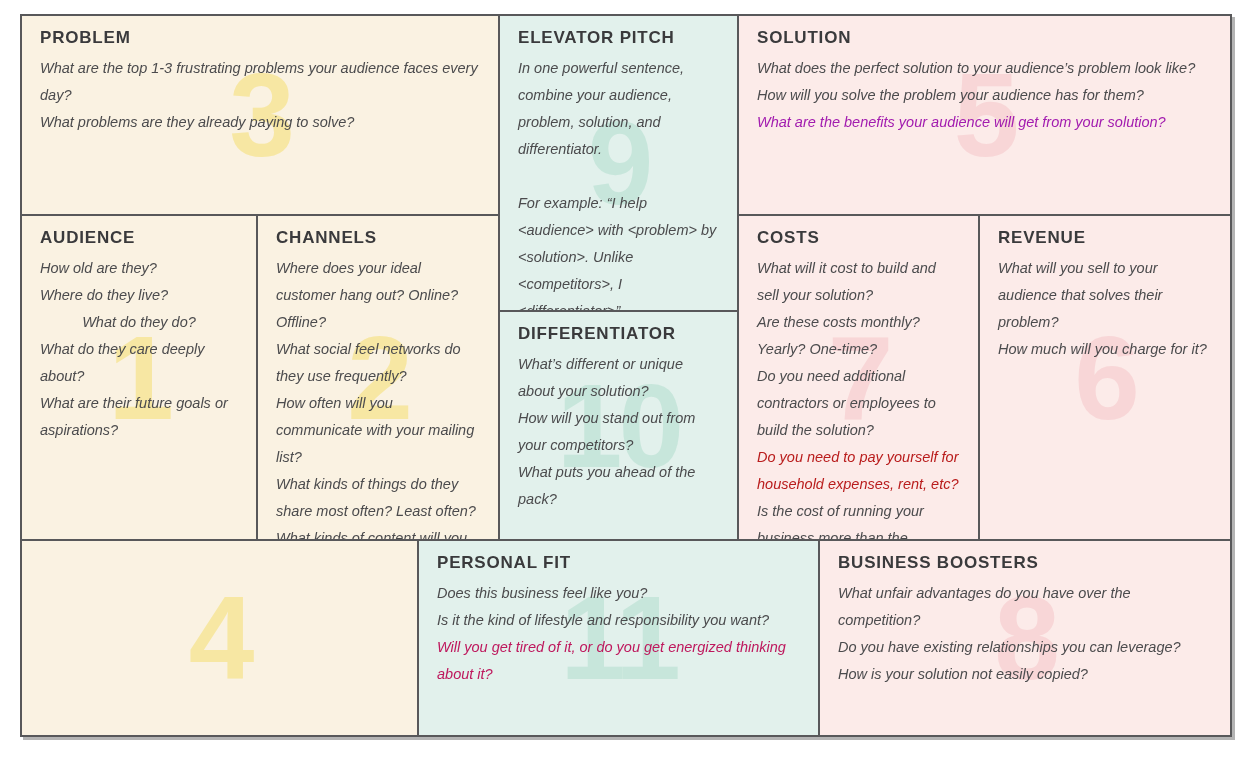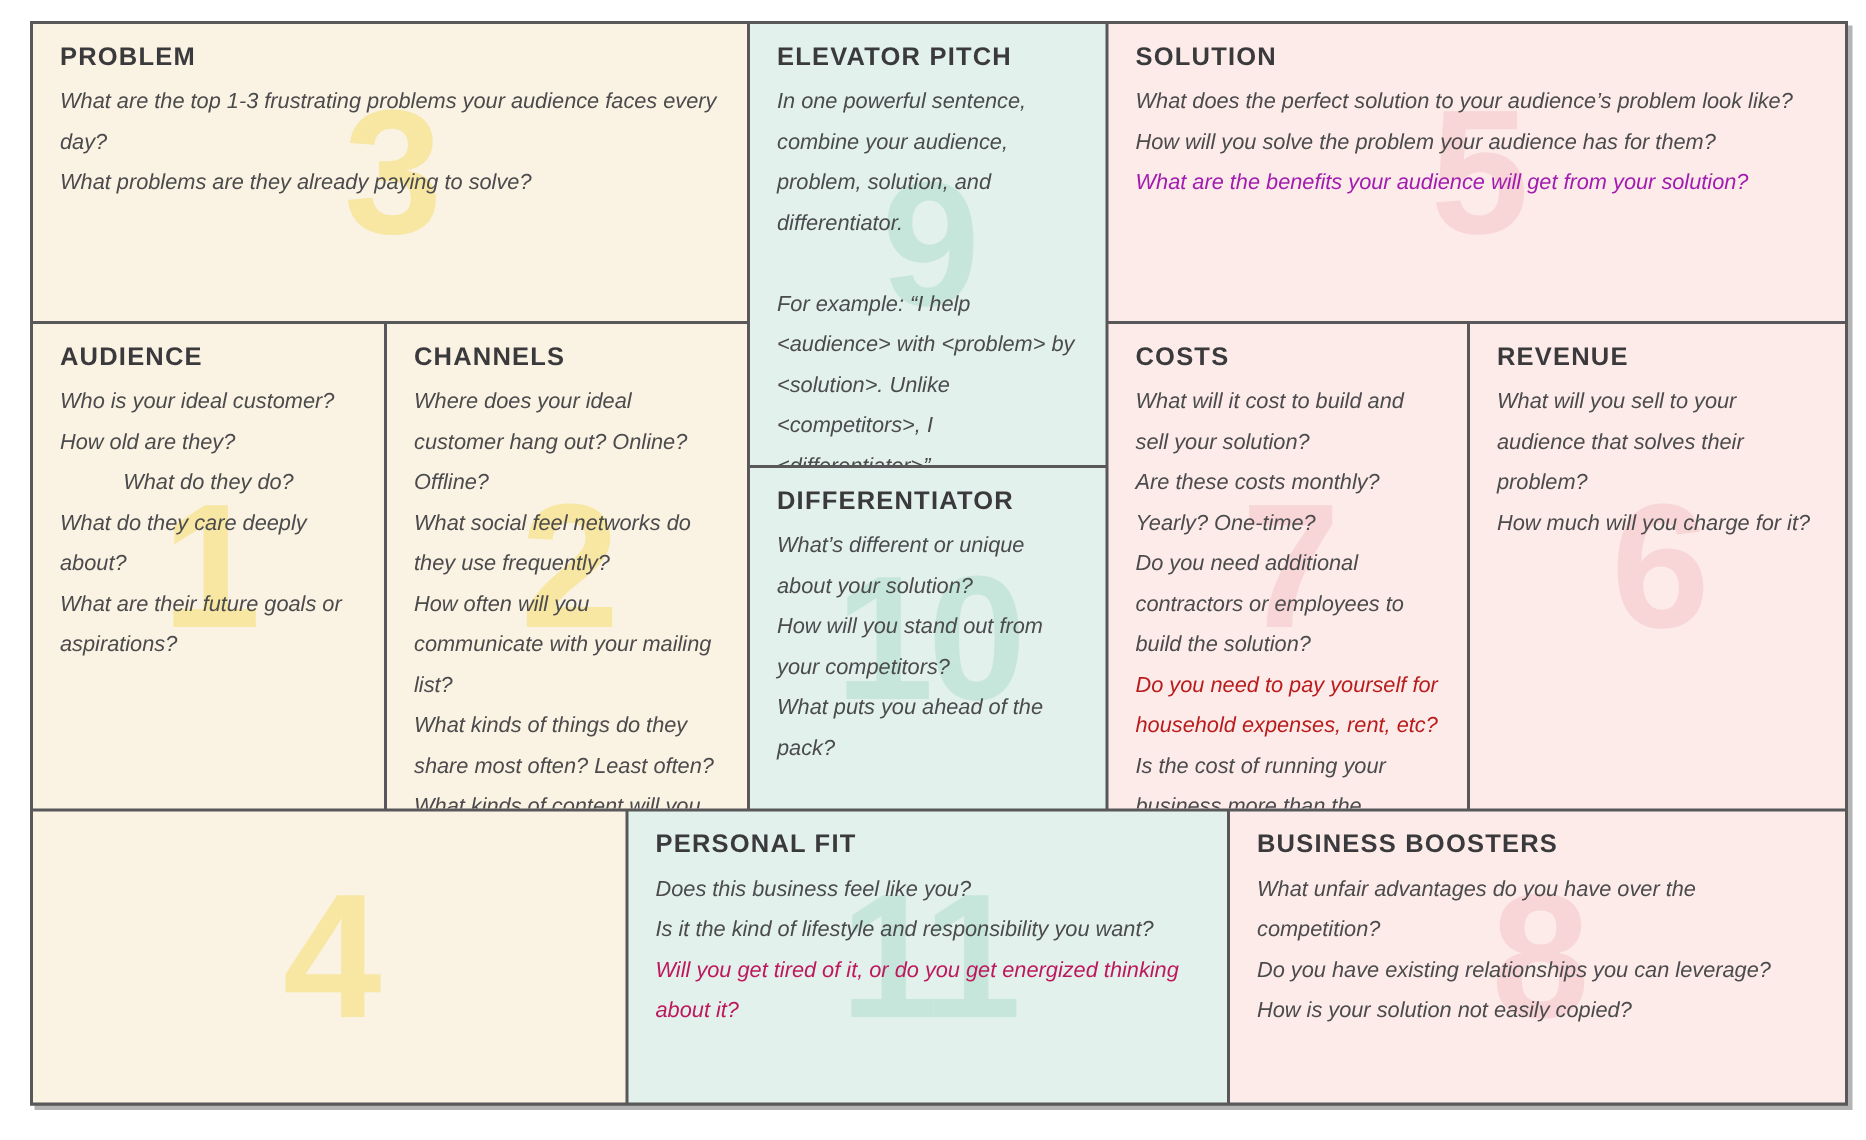--- a/index.html
+++ b/index.html
@@ -116,22 +116,22 @@
           <p class="question" style="color: #a21caf;">What are the benefits your audience will get from your solution?</p>
         </div>
     </div>
   </div>
 
   <div class="cell area-audience" style="background: rgb(250, 242, 226);">
     <div class="big-number" style="color: rgb(247, 231, 163);">1</div>
     <div class="content">
       <h2 class="title" style="color: rgb(58, 58, 60);">AUDIENCE</h2>
       <div class="questions">
-          <p class="question" style="color: rgb(75, 75, 77);">Who is your ideal customer?</p>
           <p class="question" style="color: rgb(75, 75, 77);">How old are they?</p>
+          <p class="question" style="color: rgb(75, 75, 77);">Where do they live?</p>
           <p class="question" style="color: rgb(75, 75, 77); text-align: center;">What do they do?</p>
           <p class="question" style="color: rgb(75, 75, 77);">What do they care deeply about?</p>
           <p class="question" style="color: rgb(75, 75, 77);">What are their future goals or aspirations?</p>
         </div>
     </div>
   </div>
 
   <div class="cell area-channels" style="background: rgb(250, 242, 226);">
     <div class="big-number" style="color: rgb(247, 231, 163);">2</div>
     <div class="content">

